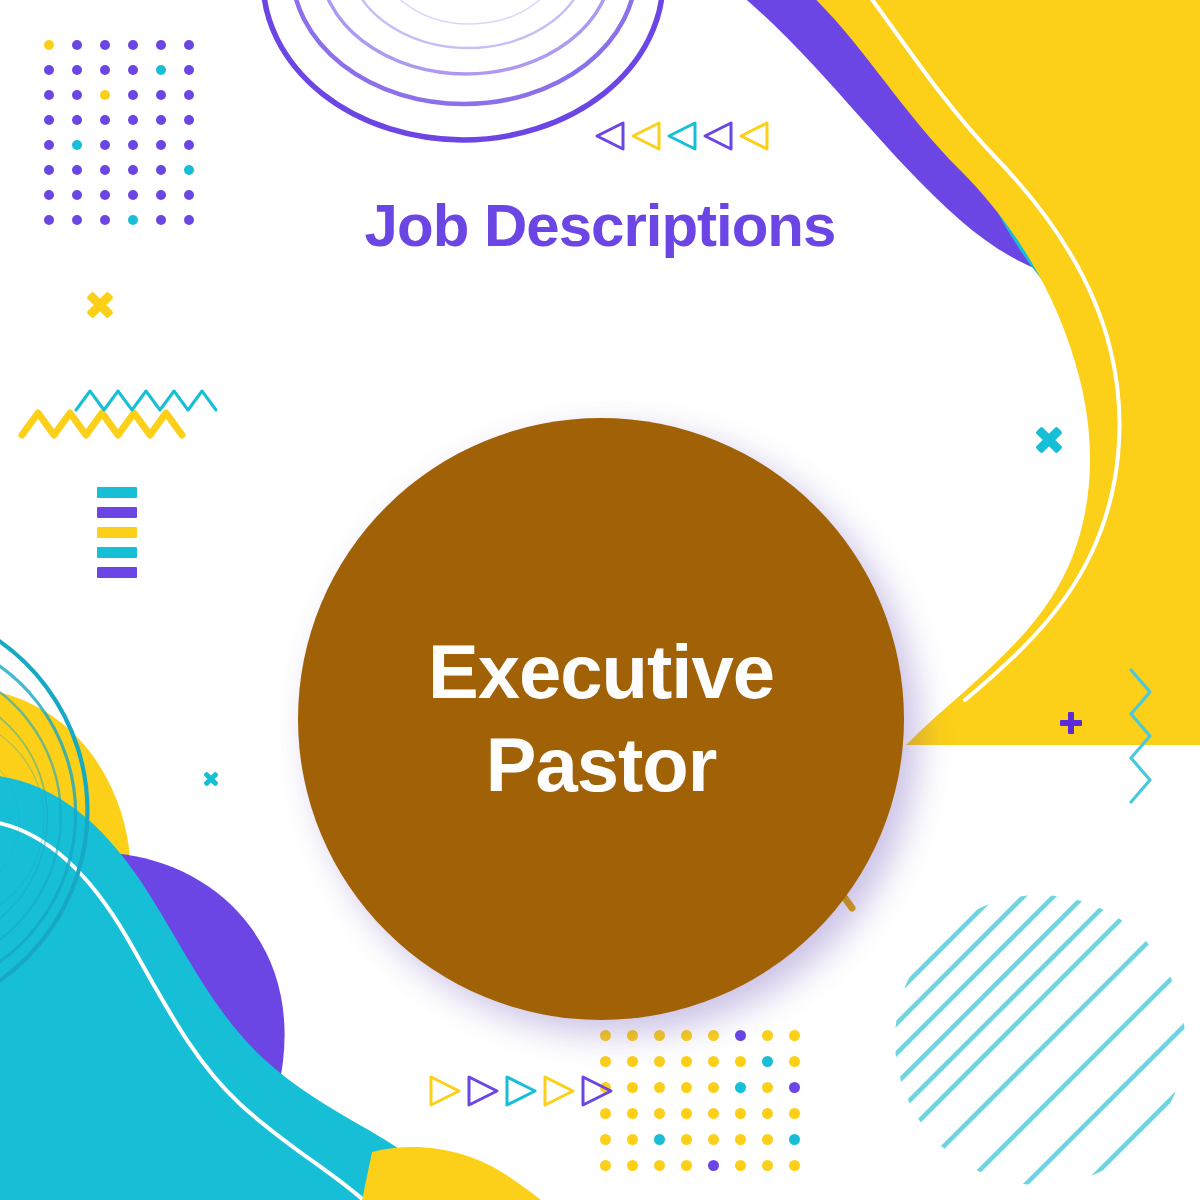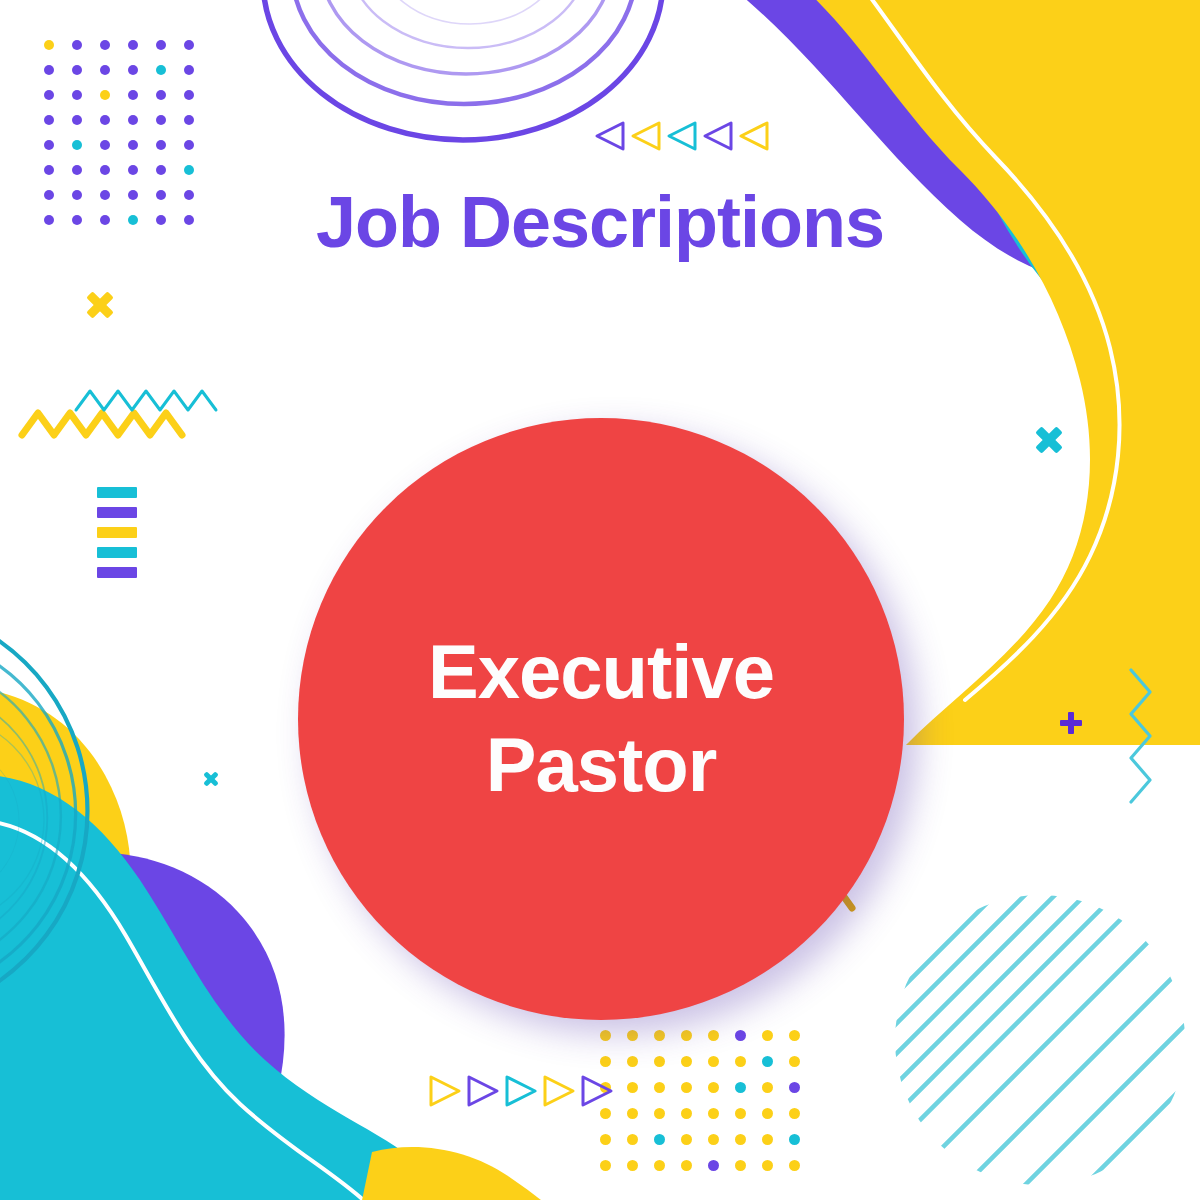--- a/index.html
+++ b/index.html
@@ -12,42 +12,42 @@
   }
   .layer{position:absolute;top:0;left:0;width:1200px;height:1200px;}
   svg.layer{display:block;}
 
   
   #heading{
     position:absolute;left:0;top:178px;width:1200px;
     text-align:center;z-index:40;
   }
   #title-main{
-    margin:8px;padding:0;
-    font-size:72px;line-height:1.0;
+    margin:18px;padding:0;
+    font-size:60px;line-height:1.0;
     font-weight:bold;
     letter-spacing:-1px;
     color:#6B46E5;
     font-family:"Liberation Sans",sans-serif;
   }
   #title-sub{
     margin:0;padding:0;margin-top:16px;
     font-size:70px;line-height:1.0;
     font-weight:bold;
     letter-spacing:-1px;
     color:#0d0d12;
     font-family:"Liberation Sans",sans-serif;
   }
 
   
   #center-circle{
     position:absolute;
     left:298px;top:418px;width:606px;height:602px;
     border-radius:50%;
-    background:#ef4444;
+    background:#a16207;
     box-shadow:14px 14px 34px rgba(80,50,170,0.30);
     z-index:35;
     display:flex;align-items:center;justify-content:center;
   }
   #center-circle-text{
     color:#fdfdfd;
     font-size:76px;
     line-height:1.22;
     font-weight:bold;
     letter-spacing:-1px;

